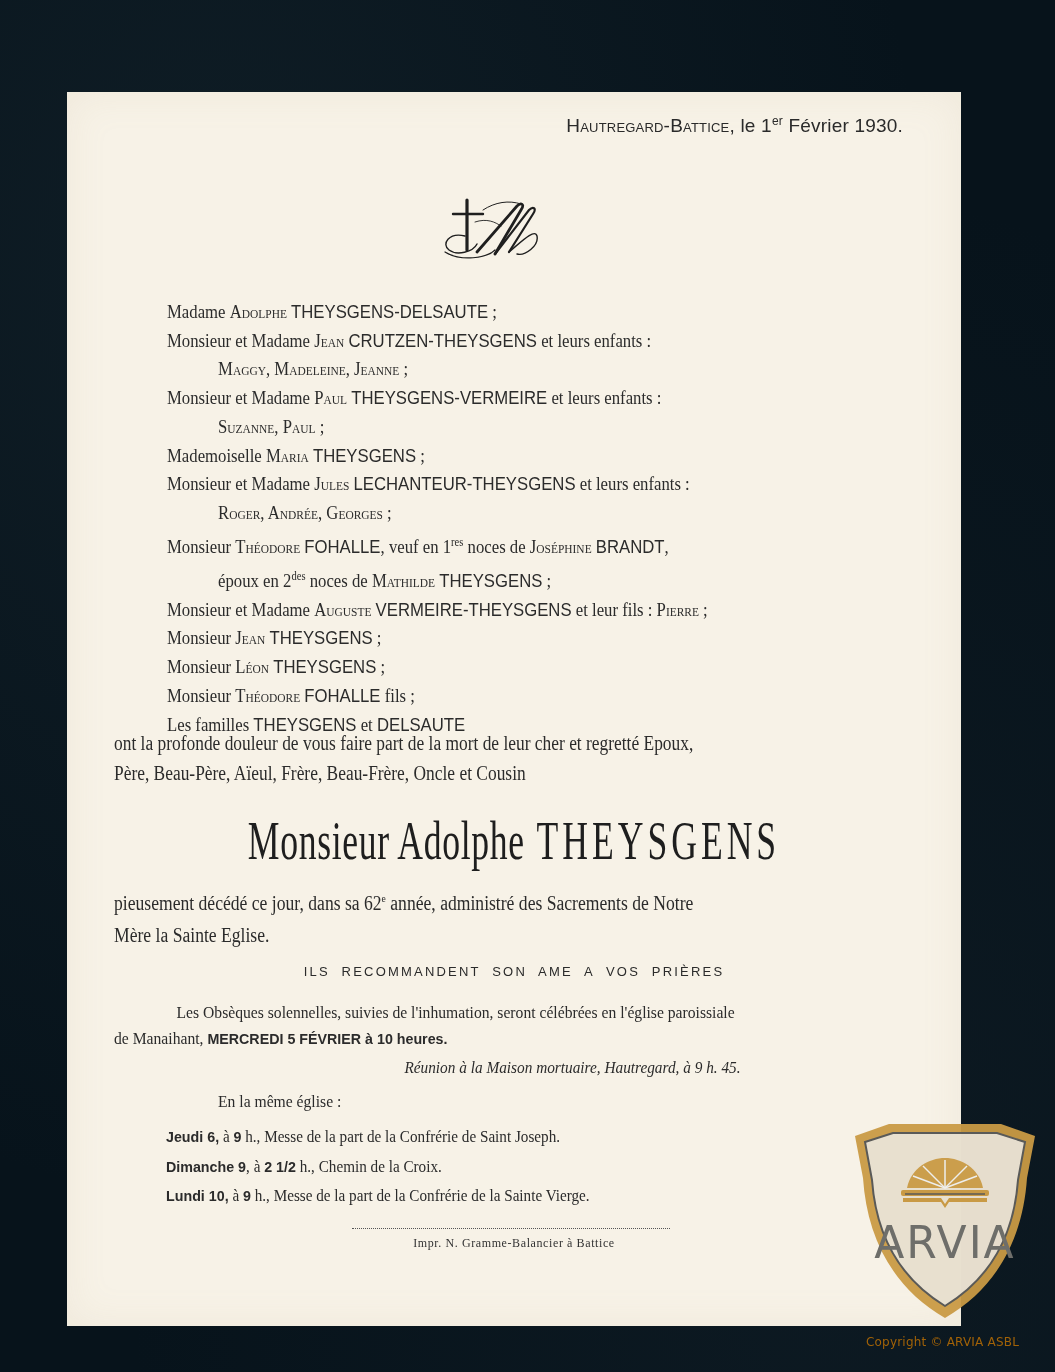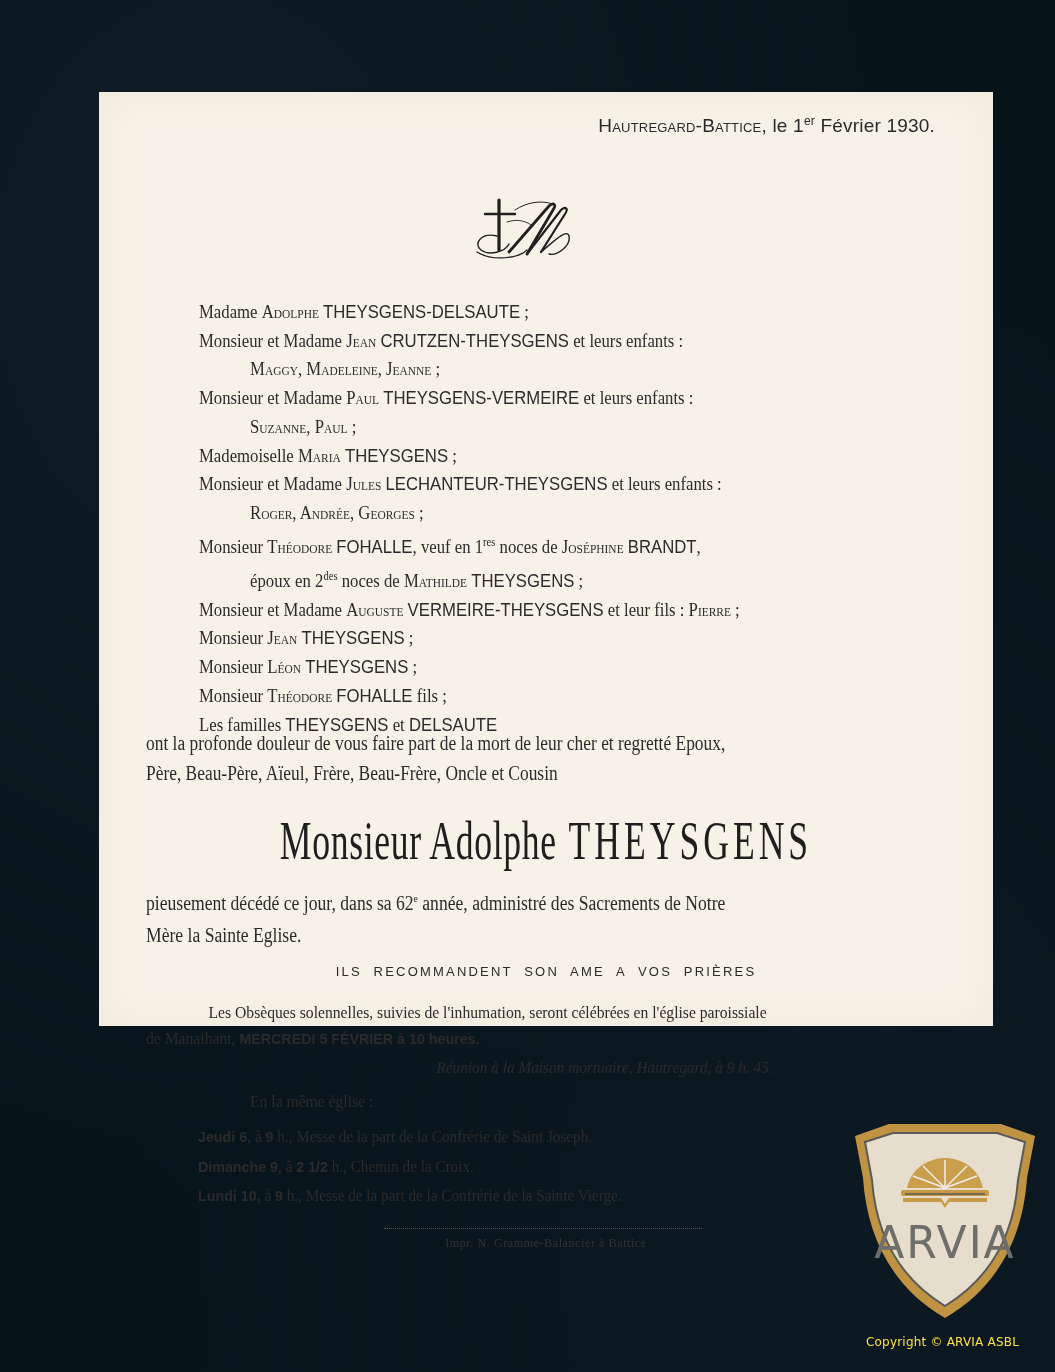--- a/index.html
+++ b/index.html
@@ -11,25 +11,24 @@
     }
     .scan-bg {
       position: absolute; inset: 0;
       background:
         radial-gradient(ellipse at 20% 20%, rgba(40,60,70,0.25), transparent 60%),
         radial-gradient(ellipse at 80% 90%, rgba(30,45,55,0.25), transparent 60%),
         #07131b;
     }
     .paper {
       position: absolute;
-      left: 67px; top: 92px; width: 894px; height: 934px;
+      left: 67px; top: 92px; width: 894px; height: 1234px;
       background: #f7f2e7;
       box-shadow: inset 0 0 40px rgba(190,170,130,0.12);
       color: #222;
-      margin-left: 32px;
     }
     .abs { position: absolute; white-space: nowrap; }
     .sc { font-variant: small-caps; }
     .date-line {
       left: 0; right: 58px; top: 22px; text-align: right;
       font-family: "Liberation Sans", "DejaVu Sans", sans-serif;
       font-size: 19px; letter-spacing: 0.2px; color: #2a2a2a;
     }
     .date-line sup { font-size: 12px; }
     .monogram { left: 358px; top: 100px; width: 130px; height: 80px; }
@@ -65,21 +64,21 @@
     .same-church { left: 151px; top: 1000px; font-size: 17px; color: #2b2b2b; transform: scaleX(0.92); transform-origin: left top; }
     .masses { left: 99px; top: 1030px; font-size: 16.5px; line-height: 29.5px; color: #2b2b2b;
       transform: scaleX(0.92); transform-origin: left top; }
     .masses b { font-family: "Liberation Sans", "DejaVu Sans", sans-serif; font-weight: bold; font-size: 15.5px; }
     .printer-rule { left: 285px; top: 1136px; width: 318px; border-top: 1px dotted #555; }
     .printer { left: 0; right: 0; top: 1144px; text-align: center; font-size: 12px; letter-spacing: 0.6px; color: #333; }
 
     .watermark { position: absolute; left: 847px; top: 1118px; width: 196px; height: 205px; }
     .copyright {
       position: absolute; left: 866px; top: 1335px;
-      font-family: "DejaVu Sans", sans-serif; font-size: 12px; color: #fde047; letter-spacing: 0.2px;
+      font-family: "DejaVu Sans", sans-serif; font-size: 12px; color: #a16207; letter-spacing: 0.2px;
     }
   </style>
 </head>
 <body>
 
 <div class="scan-bg"></div>
 
 <div class="paper">
 
   <div class="abs date-line">

